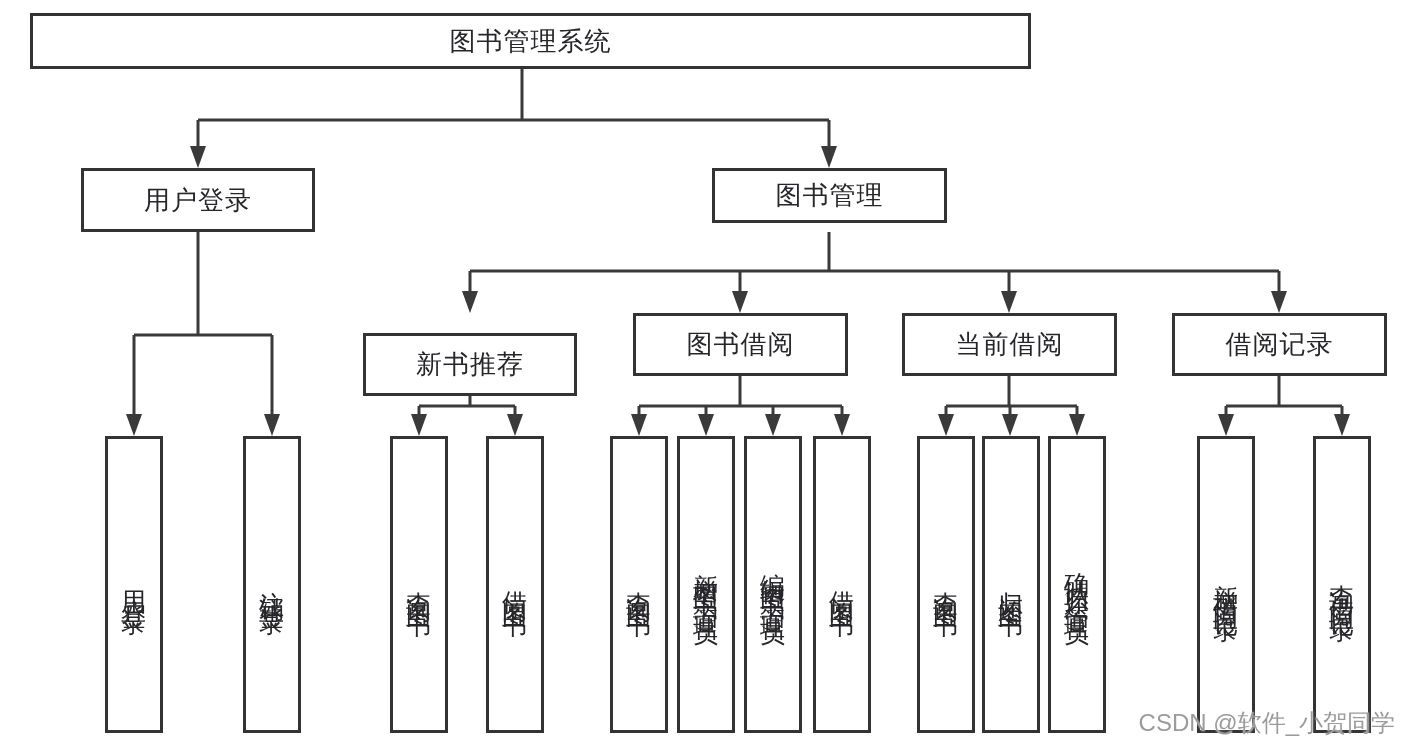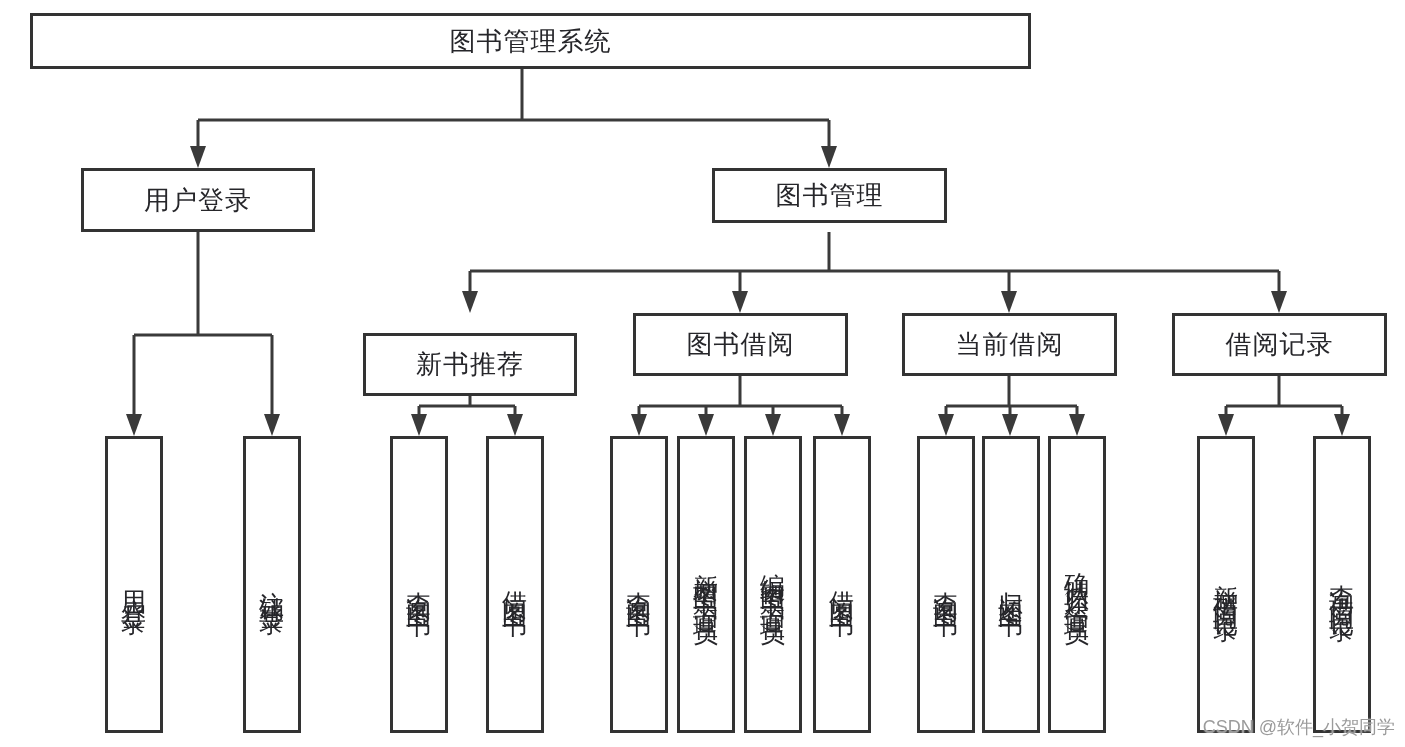--- a/index.html
+++ b/index.html
@@ -41,21 +41,21 @@
     text-align: center;
     line-height: 52px;
     font-size: 25px;
     letter-spacing: 7px;
     z-index: 1;
   }
   .watermark {
     position: absolute;
     right: 10px;
     bottom: 8px;
-    font-size: 18px;
+    font-size: 24px;
     color: #9b9b9b;
     text-shadow: 0 0 2px #ffffff;
     z-index: 3;
     white-space: nowrap;
     margin-left: 12px;
   }
 </style>
 </head>
 <body>
 

